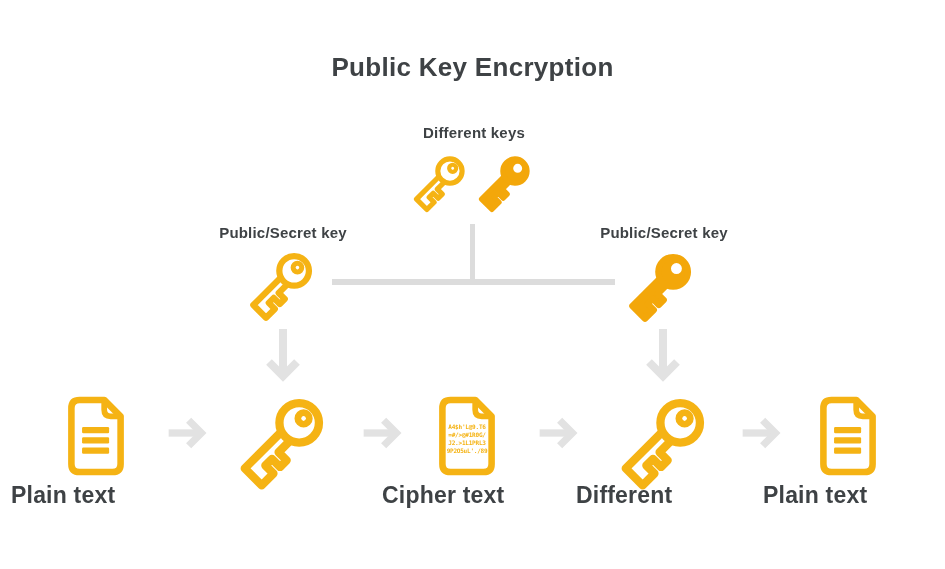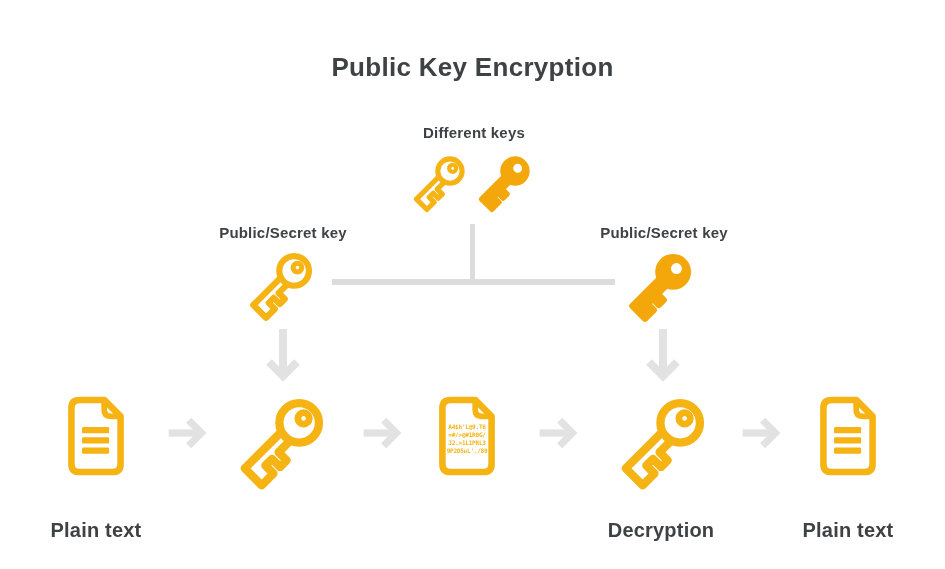--- a/index.html
+++ b/index.html
@@ -51,23 +51,23 @@
   .doc-1{left:55px;top:395px;}
   .key-enc{left:231px;top:387px;}
   .doc-cipher{left:426px;top:395px;}
   .key-dec{left:612px;top:387px;}
   .doc-2{left:807px;top:395px;}
   .flow-arrow-1{left:157px;top:413px;}
   .flow-arrow-2{left:352px;top:413px;}
   .flow-arrow-3{left:528px;top:413px;}
   .flow-arrow-4{left:731px;top:413px;}
   .step-label{
-    position:absolute;top:519px;width:170px;
-    text-align:center;
-    font-size:20px;font-weight:700;color:var(--ink);
+    position:absolute;top:482px;width:170px;
+    text-align:left;
+    font-size:23px;font-weight:700;color:var(--ink);
     letter-spacing:.2px;
   }
   .sl-0{left:11px;}
   .sl-1{left:195px;}
   .sl-2{left:382px;}
   .sl-3{left:576px;}
   .sl-4{left:763px;}
   .defs-holder{position:absolute;width:0;height:0;overflow:hidden;}
   .cipher-line{
     font-family:"DejaVu Sans Mono",monospace;
@@ -182,16 +182,17 @@
 
   <svg class="icon flow-arrow-4" width="56" height="40" viewBox="0 0 46 44">
       <use href="#arrow-right"></use>
     </svg>
 
   <svg class="icon doc-2" width="82" height="82" viewBox="0 0 100 100">
       <use href="#doc-plain"></use>
     </svg>
 
   <div class="step-label sl-0">Plain text</div>
-  <div class="step-label sl-3">Decryption</div>
+  <div class="step-label sl-2">Cipher text</div>
+  <div class="step-label sl-3">Different</div>
   <div class="step-label sl-4">Plain text</div>
 
 </div>
 
 </body></html>

